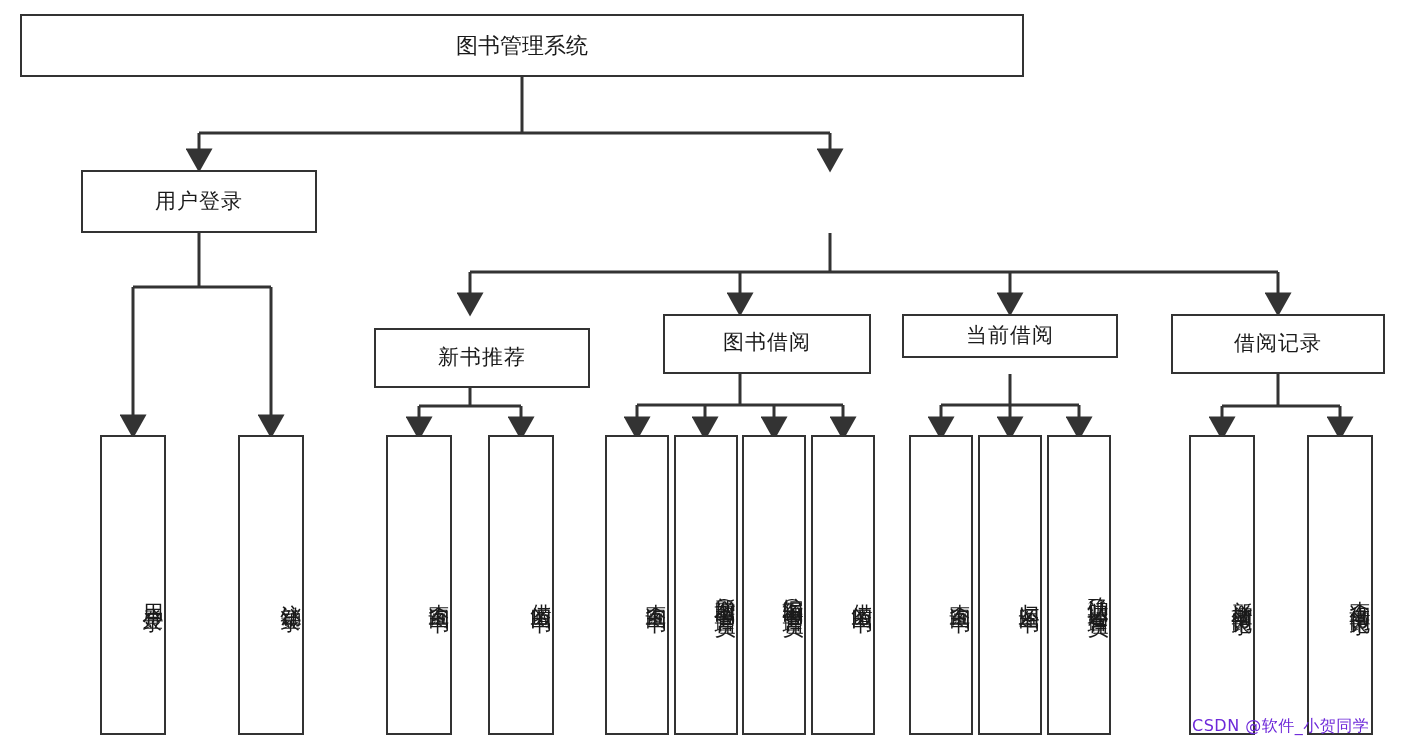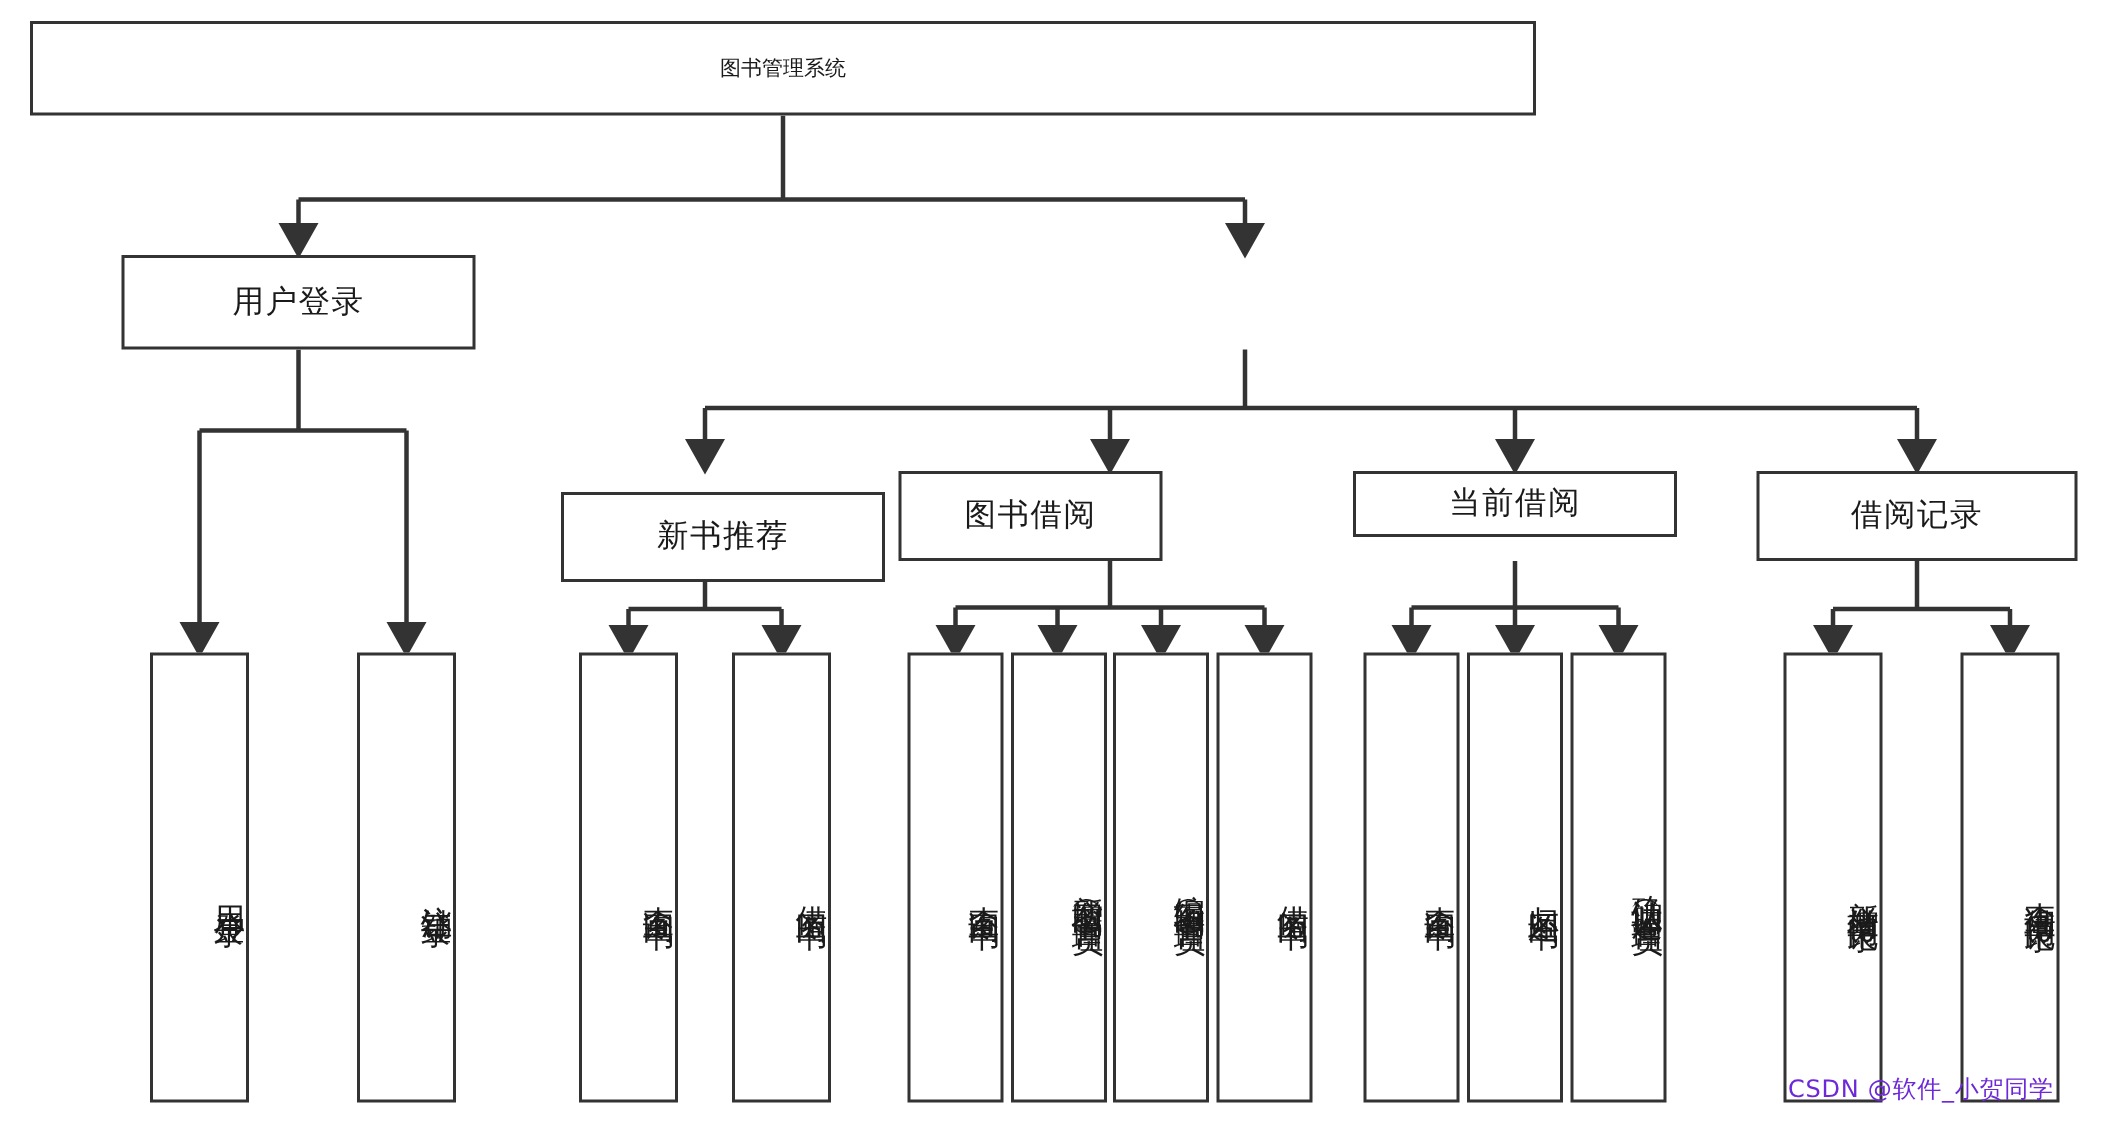--- a/index.html
+++ b/index.html
@@ -33,21 +33,21 @@
     align-items: center;
     justify-content: center;
     color: #1a1a1a;
   }
   .node.horiz {
     font-size: 21px;
     letter-spacing: 1px;
     line-height: 1.2;
   }
   .node.root {
-    font-size: 14px;
+    font-size: 22px;
   }
   .node.leaf {
     writing-mode: vertical-rl;
     text-orientation: upright;
     font-size: 21px;
     letter-spacing: 3px;
     padding-top: 16px;
     align-items: flex-start;
     justify-content: center;
     line-height: 1.05;
@@ -121,21 +121,21 @@
       <path d="M1222,406 L1222,420" marker-end="url(#arrow)"></path>
       <path d="M1340,406 L1340,420" marker-end="url(#arrow)"></path>
     </g>
   </svg>
 
   <div class="node root" style="left:20px; top:14px; width:1004px; height:63px;">图书管理系统</div>
 
   <div class="node horiz" style="left:81px; top:170px; width:236px; height:63px;">用户登录</div>
 
   <div class="node horiz" style="left:362px; top:328px; width:216px; height:60px;margin-left:12px;">新书推荐</div>
-  <div class="node horiz" style="left:599px; top:314px; width:176px; height:60px;">图书借阅</div>
+  <div class="node horiz" style="left:663px; top:314px; width:208px; height:60px;font-family:Liberation Mono, monospace;">图书借阅</div>
   <div class="node horiz" style="left:902px; top:314px; width:216px; height:44px;">当前借阅</div>
   <div class="node horiz" style="left:1171px; top:314px; width:214px; height:60px;text-align:center;">借阅记录</div>
 
   <div class="node leaf" style="left:100px; top:435px; width:66px; height:300px;">
     <span class="vtext">用户登录</span>
   </div>
   <div class="node leaf" style="left:238px; top:435px; width:66px; height:300px;">
     <span class="vtext">注销登录</span>
   </div>
 

